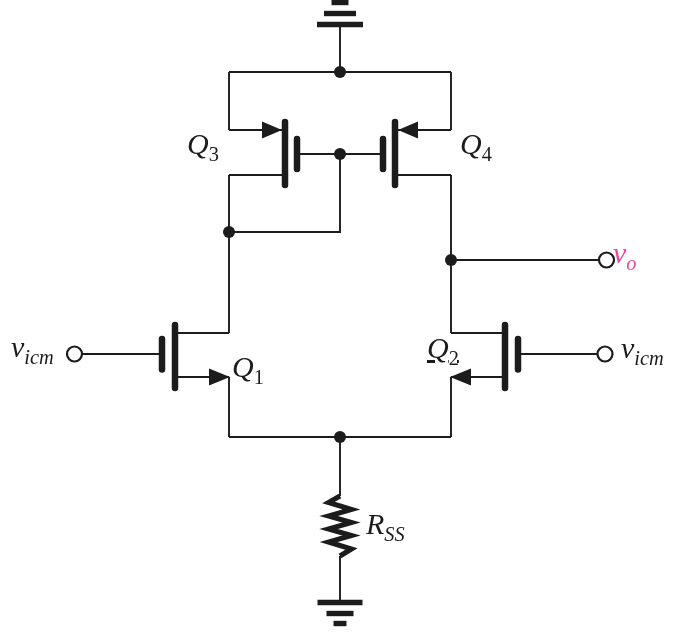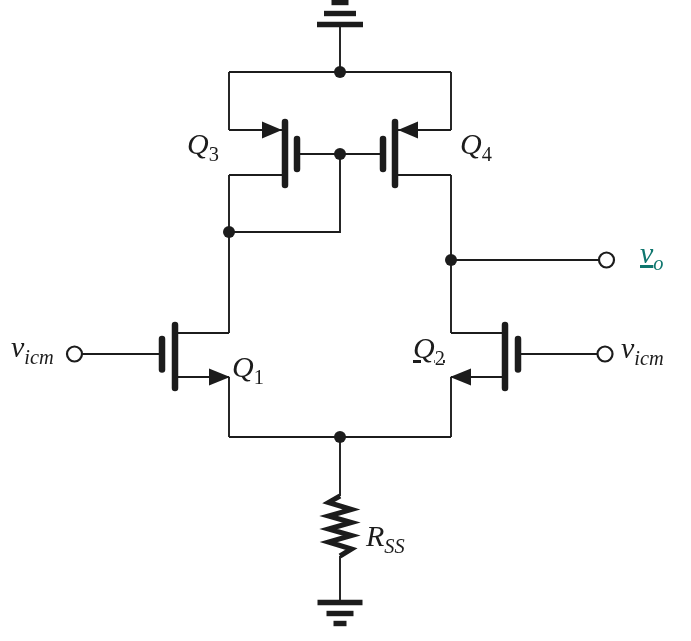--- a/index.html
+++ b/index.html
@@ -113,21 +113,21 @@
     <circle class="dot" cx="340" cy="437" r="6"></circle>
 
     <circle class="term" cx="74.5" cy="354" r="7.5"></circle>
     <circle class="term" cx="605" cy="354" r="7.5"></circle>
     <circle class="term" cx="606.5" cy="260" r="7.5"></circle>
   </svg>
 
   <div class="lbl" style="left:187px; top:129px;"><span>Q</span><sub>3</sub></div>
   <div class="lbl" style="left:460px; top:129px;"><span>Q</span><sub>4</sub></div>
   <div class="lbl" style="left:232px; top:352px;"><span>Q</span><sub>1</sub></div>
-  <div class="lbl" style="left:413px; top:333px;text-decoration:underline;"><span>Q</span><sub>2</sub></div>
+  <div class="lbl" style="left:427px; top:333px;text-decoration:underline;"><span>Q</span><sub>2</sub></div>
 
   <div class="lbl" style="left:11px;  top:332px;"><span>v</span><sub class="it">icm</sub></div>
   <div class="lbl" style="left:621px; top:333px;"><span>v</span><sub class="it">icm</sub></div>
 
-  <div class="lbl" style="left: 640px; top: 238px; color: #0f766e; text-decoration: underline;"><span>v</span><sub class="it">o</sub></div>
+  <div class="lbl" style="left: 613px; top: 238px; color: #ec4899;"><span>v</span><sub class="it">o</sub></div>
 
-  <div class="lbl" style="left:366px; top:509px;margin-top:12px;"><span>R</span><sub class="it">SS</sub></div>
+  <div class="lbl" style="left:366px; top:509px;"><span>R</span><sub class="it">SS</sub></div>
 </div>
 
 </body></html>

